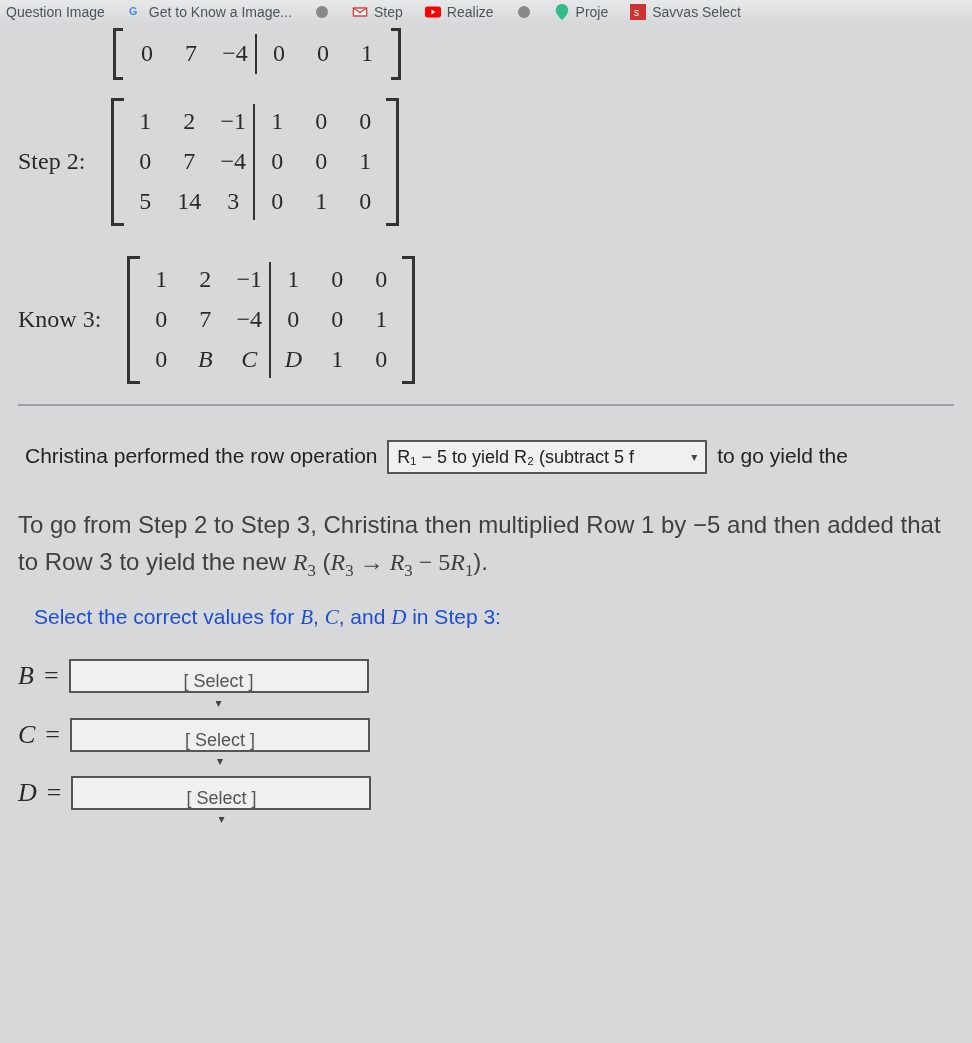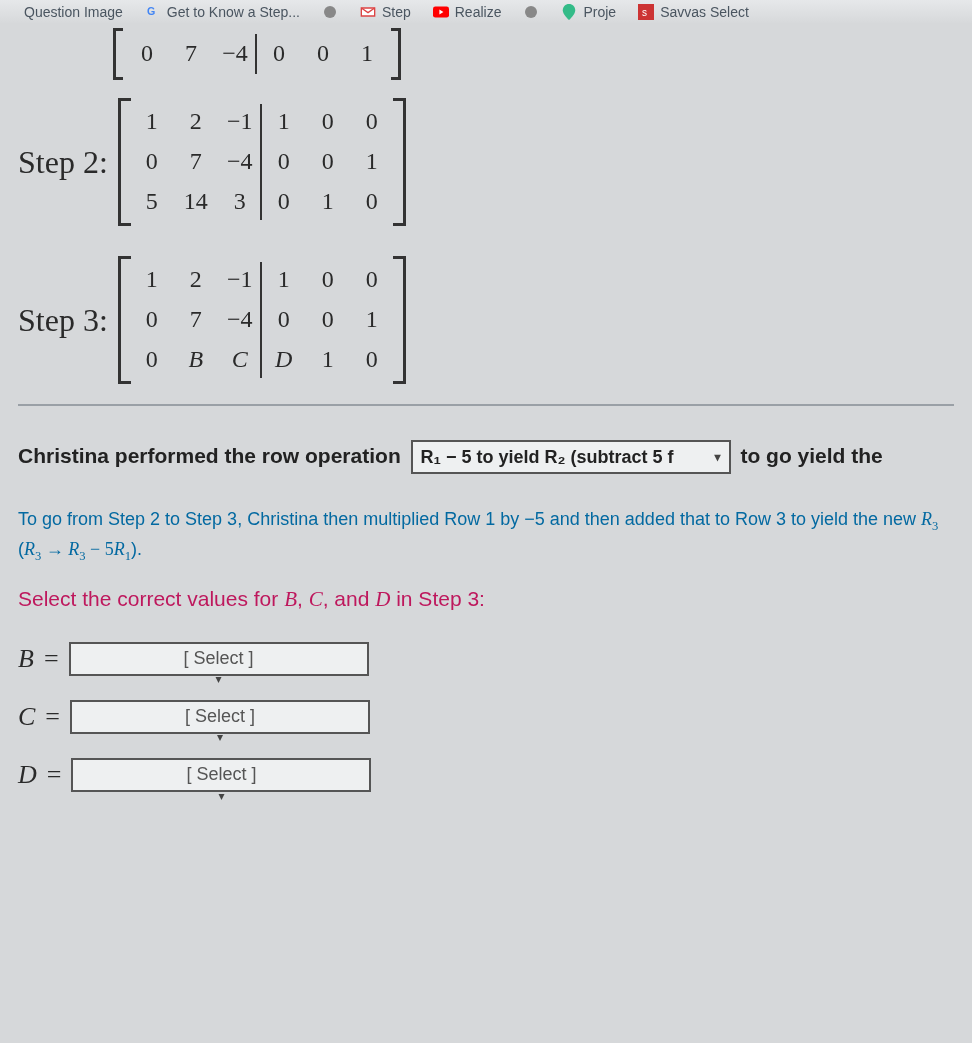--- a/index.html
+++ b/index.html
@@ -13,39 +13,39 @@
     overflow: hidden;
     position: relative;
   }
   .bookmarks {
     position: absolute;
     top: 0; left: 0; right: 0;
     height: 24px;
     display: flex;
     align-items: center;
     gap: 22px;
-    padding: 0 24px;
+    padding: 0 6px;
     font-family: Arial, Helvetica, sans-serif;
     font-size: 14px;
     color: #4a5560;
     background: linear-gradient(#e6e8ea,#d6d8da);
   }
   .bookmarks .bm { display: flex; align-items: center; gap: 6px; cursor: pointer; }
   .bookmarks .ico { width: 16px; height: 16px; display: inline-flex; align-items: center; justify-content: center; }
   .content {
     position: absolute;
     top: 24px; left: 0; right: 0; bottom: 0;
     padding: 4px 18px 0 18px;
     font-size: 21px;
     line-height: 1.4;
   }
 
   
   .step-row { display: flex; align-items: center; margin: 12px 0 18px 0; }
-  .step-label { font-size: 32px; margin-right: 10px; }
+  .step-label { font-size: 24px; margin-right: 26px; }
   .matrix {
     display: inline-flex;
     align-items: stretch;
     font-family: 'Times New Roman', serif;
     font-size: 24px;
   }
   .bracket { width: 10px; position: relative; }
   .bracket::before, .bracket::after {
     content: ""; position: absolute; background: #333; width: 10px; height: 3px;
   }
@@ -69,31 +69,31 @@
     position: absolute;
     top: 6px; bottom: 6px;
     left: calc(44px * 3);
     width: 2px;
     background: #333;
   }
   .single-row .mgrid { grid-auto-rows: 46px; }
 
   hr.divline { border: none; border-top: 2px solid #9aa0a6; margin: 20px 0 30px 0; }
 
-  .para { font-family: Arial, Helvetica, sans-serif; font-size: 21px; color: #222; margin: 14px 0 26px 0; line-height: 1.9; font-weight: bold; }
-  .para2 { font-family: Arial, Helvetica, sans-serif; font-size: 18px; color: #0369a1; margin: 30px 0 8px 0; line-height: 1.55; }
-  .para3 { font-family: Arial, Helvetica, sans-serif; font-size: 21px; color: #be185d; margin: 18px 0 26px 0; }
+  .para { font-family: Arial, Helvetica, sans-serif; font-size: 21px; color: #222; margin: 14px 0 26px 7px; line-height: 1.9; }
+  .para2 { font-family: Arial, Helvetica, sans-serif; font-size: 24px; color: #404040; margin: 30px 0 8px 0; line-height: 1.55; }
+  .para3 { font-family: Arial, Helvetica, sans-serif; font-size: 21px; color: #1d4ed8; margin: 18px 0 26px 16px; }
   .mathit { font-family: 'Times New Roman', serif; font-style: italic; }
   .mathrm { font-family: 'Times New Roman', serif; }
   .sub { font-size: 0.7em; vertical-align: sub; }
 
   .selbox {
     display: inline-flex; align-items: center; justify-content: space-between;
     border: 2px solid #555; background: #eef0f1;
-    padding: 2px 8px; font-family: Arial, sans-serif; font-size: 18px;
+    padding: 8px 8px; font-family: Arial, sans-serif; font-size: 18px;
     min-width: 320px; height: 34px; cursor: pointer;
     vertical-align: middle;
   }
   .selbox .chev { font-size: 12px; color: #444; }
 
   .answer-row {
     display: flex; align-items: center; gap: 10px;
     font-family: 'Times New Roman', serif; font-size: 26px; font-style: italic;
     margin: 22px 0;
   }
@@ -108,21 +108,21 @@
 <div class="bookmarks">
   <div class="bm">
     <span>Question Image</span>
   </div>
   <div class="bm">
     <span class="ico">
         <svg width="16" height="16" viewBox="0 0 24 24">
           <text x="3" y="17" font-size="16" font-weight="bold" fill="#4285F4">G</text>
         </svg>
       </span>
-    <span>Get to Know a Step...</span>
+    <span>Get to Know a Image...</span>
   </div>
   <div class="bm">
     <span class="ico">
         <svg width="16" height="16" viewBox="0 0 16 16">
           <circle cx="8" cy="8" r="6" fill="#888"></circle>
         </svg>
       </span>
   </div>
   <div class="bm">
     <span class="ico">
@@ -215,21 +215,21 @@
         <span class="cell">3</span>
         <span class="cell">0</span>
         <span class="cell">1</span>
         <span class="cell">0</span>
       </div>
       <div class="bracket right"></div>
     </div>
   </div>
 
   <div class="step-row" style="margin-top:30px">
-    <span class="step-label">Step 3:</span>
+    <span class="step-label">Know 3:</span>
     <div class="matrix">
       <div class="bracket left"></div>
       <div class="mgrid">
         <div class="divider"></div>
         <span class="cell">1</span>
         <span class="cell">2</span>
         <span class="cell">−1</span>
         <span class="cell">1</span>
         <span class="cell">0</span>
         <span class="cell">0</span>

